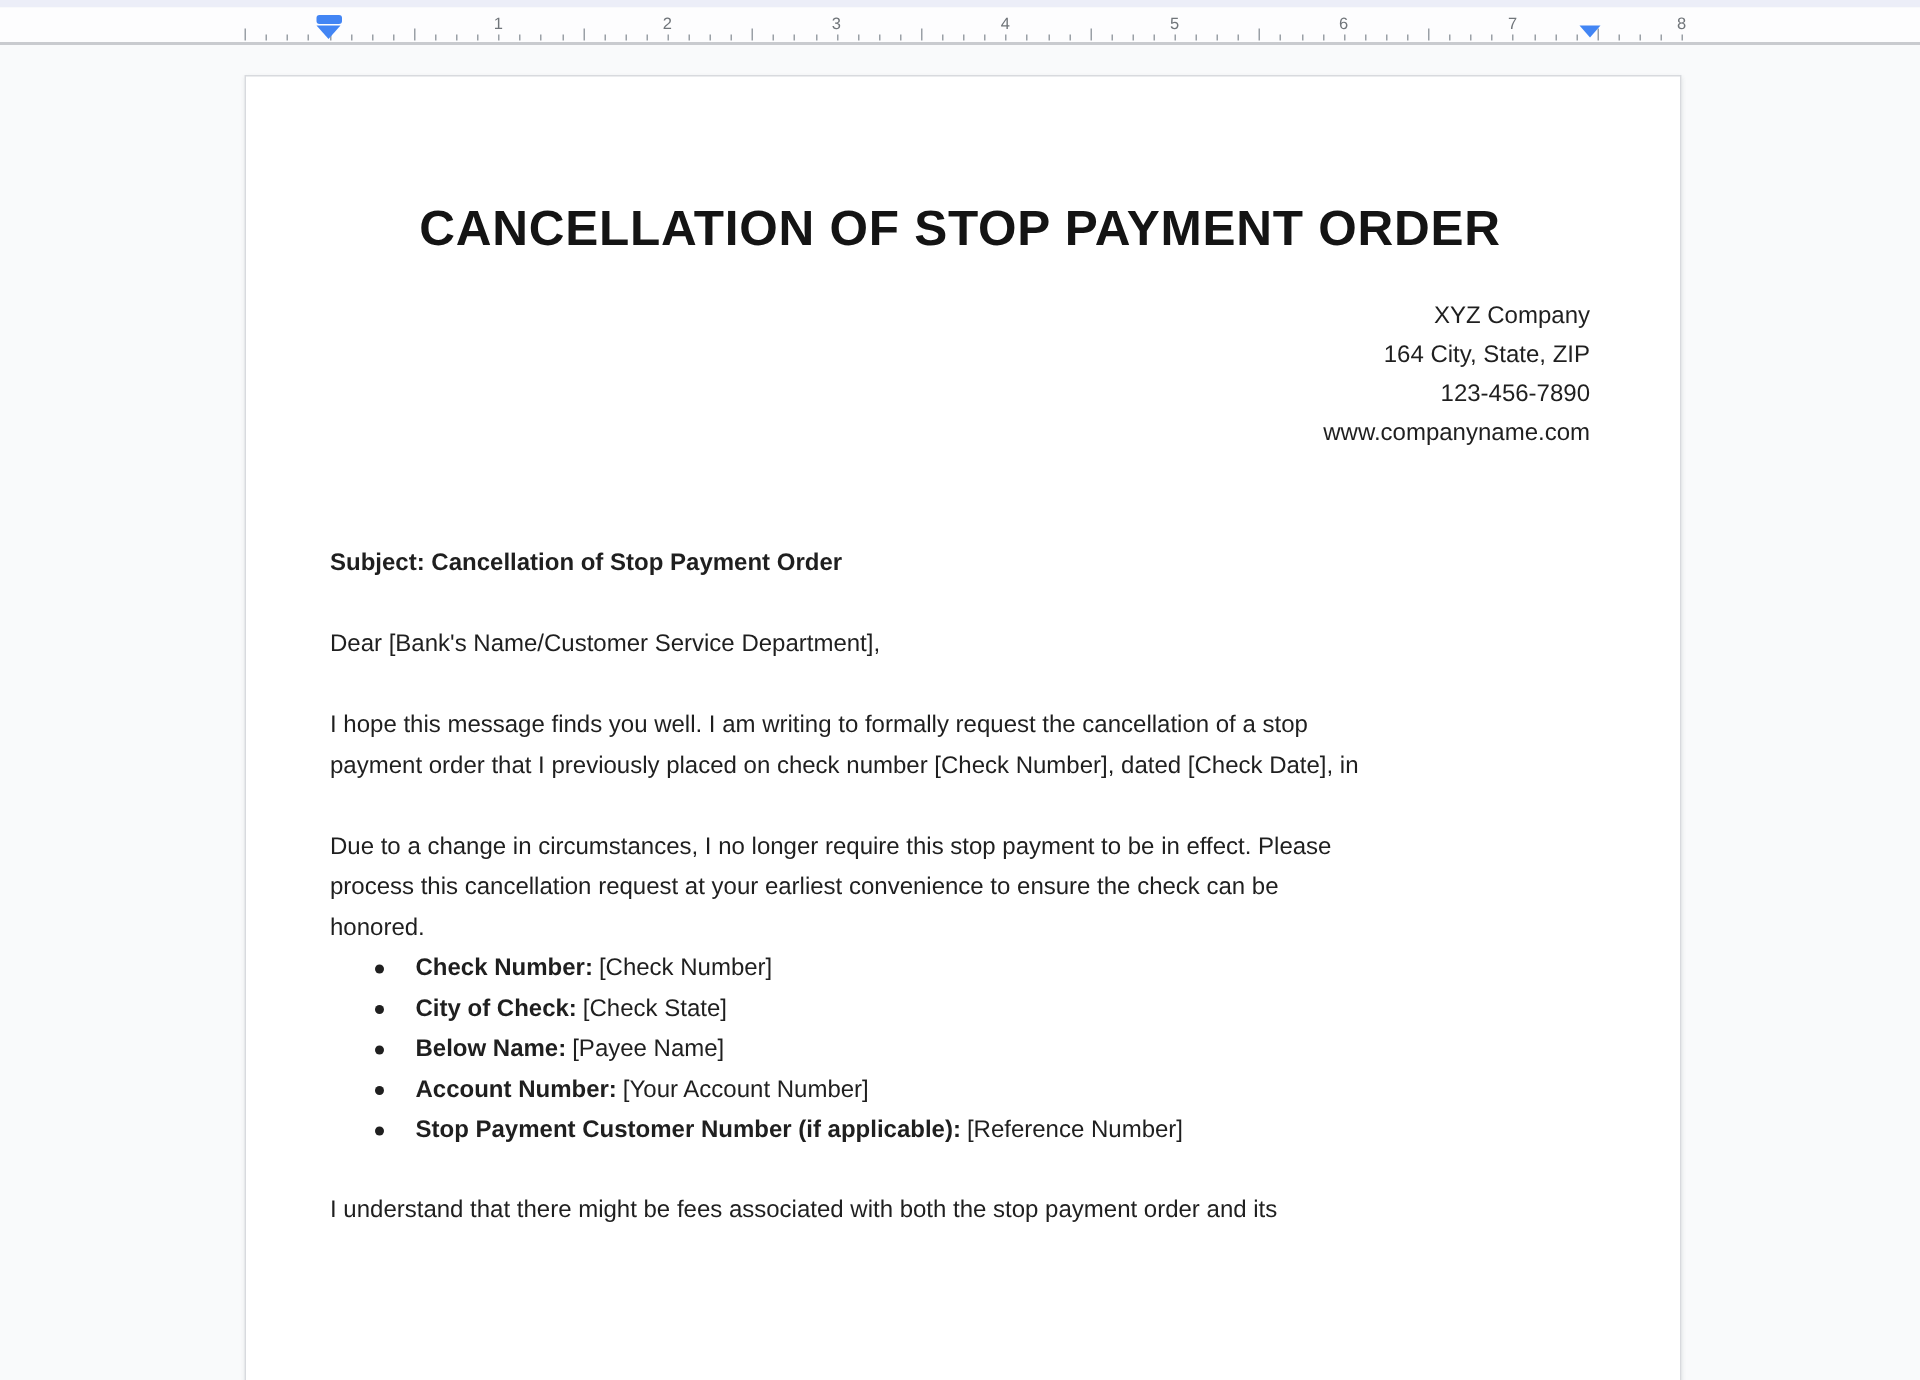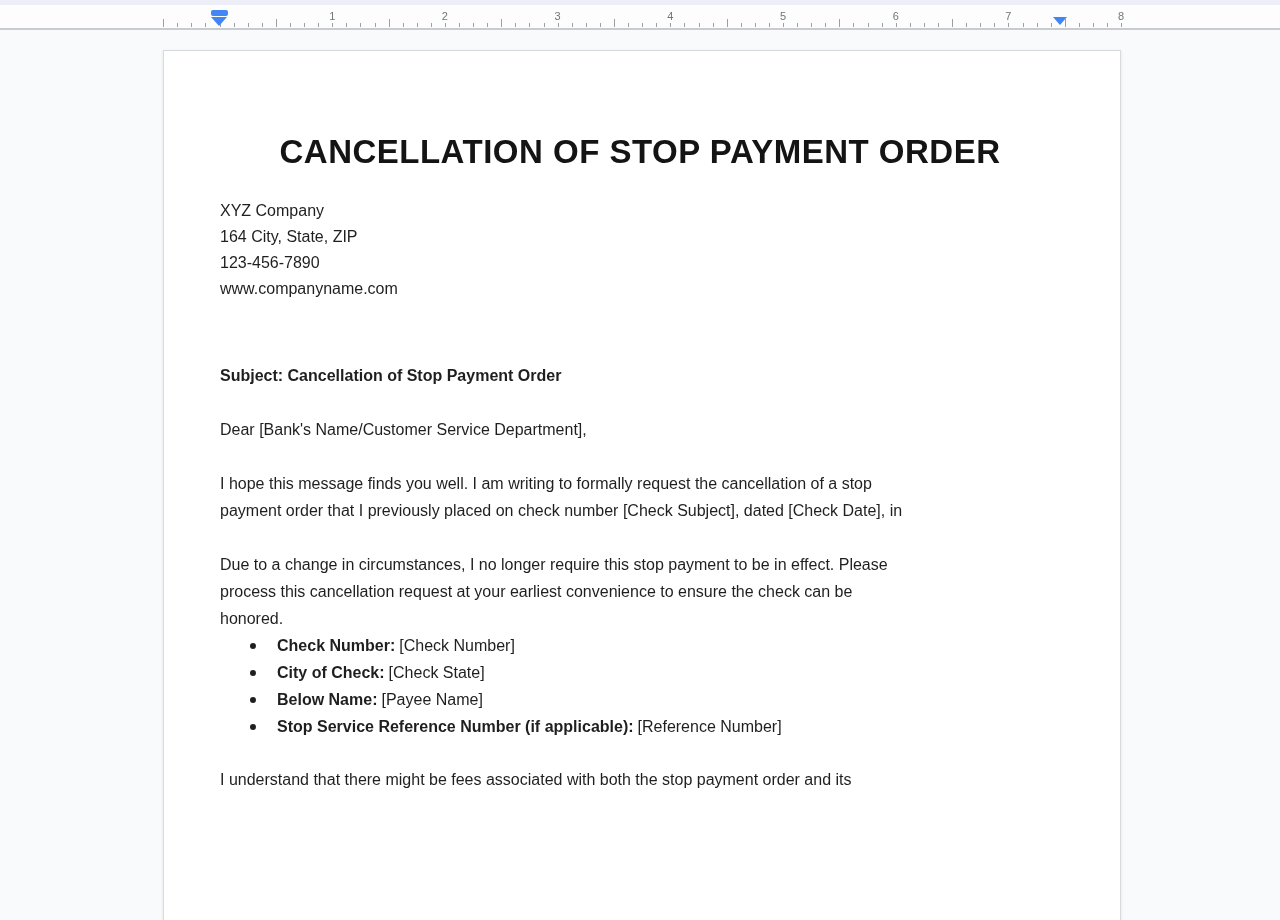--- a/index.html
+++ b/index.html
@@ -76,21 +76,21 @@
     font-size: 33px;
     line-height: 40px;
     font-weight: 700;
     letter-spacing: 0.5px;
     text-align: center;
     color: #141414;
     white-space: nowrap;
   }
   .company-block {
     margin-top: 26px;
-    text-align: left;
+    text-align: right;
     line-height: 26px;
   }
   .company-block .line { white-space: nowrap; }
 
   .subject-line {
     margin-top: 60px;
     font-weight: 700;
     white-space: nowrap;
   }
   .salutation { margin-top: 27px; white-space: nowrap; }
@@ -224,21 +224,21 @@
         <div class="line">www.companyname.com</div>
       </div>
 
     <div class="subject-line">Subject: Cancellation of Stop Payment Order</div>
 
     <div class="salutation">Dear [Bank's Name/Customer Service Department],</div>
 
     <div class="paragraph">
 
     <div class="line">I hope this message finds you well. I am writing to formally request the cancellation of a stop</div>
-        <div class="line">payment order that I previously placed on check number [Check Subject], dated [Check Date], in</div>
+        <div class="line">payment order that I previously placed on check number [Check Number], dated [Check Date], in</div>
       </div>
 
     <div class="paragraph">
 
     <div class="line">Due to a change in circumstances, I no longer require this stop payment to be in effect. Please</div>
         <div class="line">process this cancellation request at your earliest convenience to ensure the check can be</div>
         <div class="line">honored.</div>
       </div>
 
 
@@ -250,22 +250,25 @@
 
         <li class="bullet-item">
           <span class="dot"></span><span class="lbl">City of Check:</span><span class="val">[Check State]</span>
         </li>
 
 
         <li class="bullet-item">
           <span class="dot"></span><span class="lbl">Below Name:</span><span class="val">[Payee Name]</span>
         </li>
 
-
-        <li class="bullet-item">
-          <span class="dot"></span><span class="lbl">Stop Service Reference Number (if applicable):</span><span class="val">[Reference Number]</span>
+        <li class="bullet-item">
+          <span class="dot"></span><span class="lbl">Account Number:</span><span class="val">[Your Account Number]</span>
+        </li>
+
+        <li class="bullet-item">
+          <span class="dot"></span><span class="lbl">Stop Payment Customer Number (if applicable):</span><span class="val">[Reference Number]</span>
         </li>
       </ul>
 
     <div class="closing-line">I understand that there might be fees associated with both the stop payment order and its</div>
 
   </div>
 </div>
 
 </body></html>

